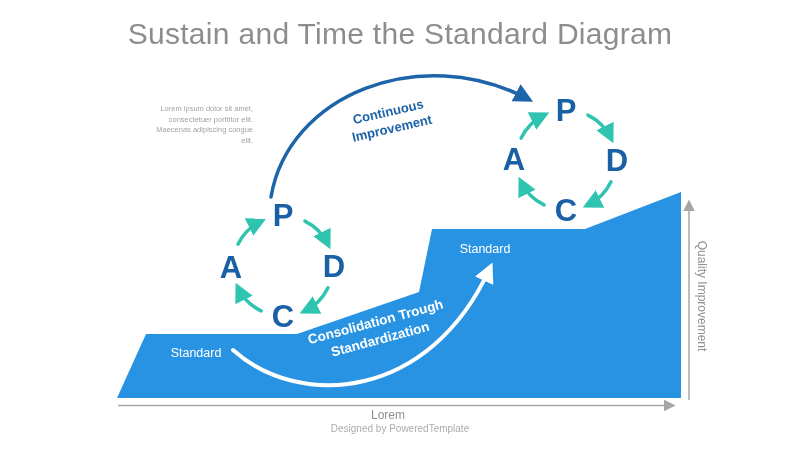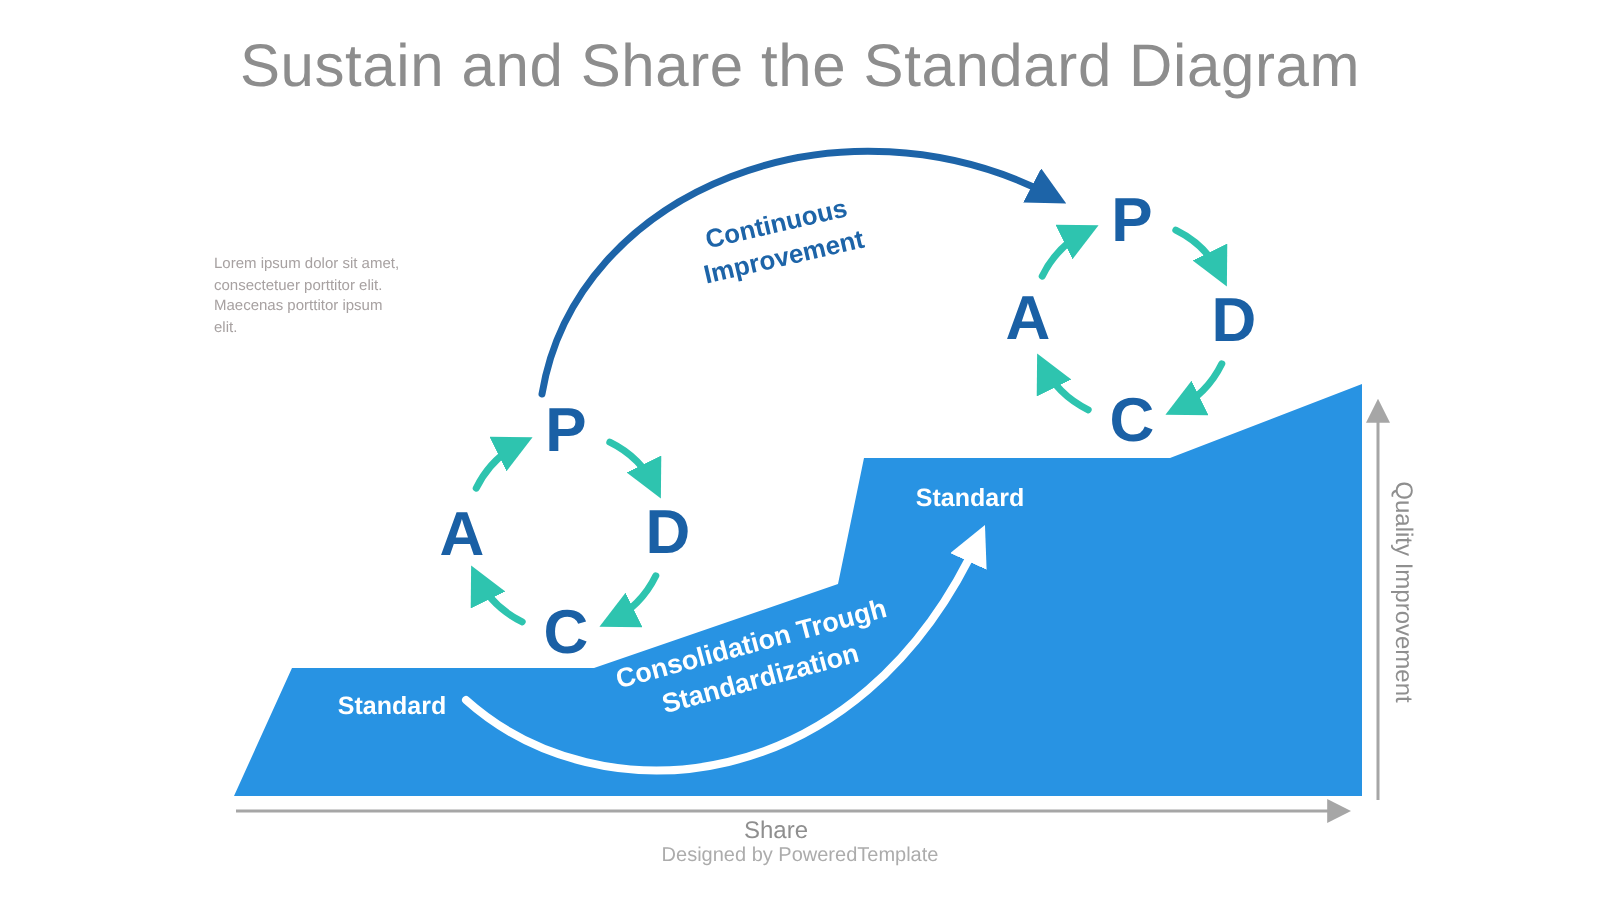--- a/index.html
+++ b/index.html
@@ -6,39 +6,39 @@
   .stage{
     position:relative;width:800px;height:450px;background:#ffffff;overflow:hidden;
     font-family:"Liberation Sans","DejaVu Sans",sans-serif;
   }
   .abs{position:absolute;}
   .slide-title{
     left:0;top:17px;width:800px;text-align:center;
     font-size:30px;font-weight:400;color:#8d8d8d;letter-spacing:.3px;
   }
   .description{
-    left:107px;top:104px;width:135px;
-    font-size:7.5px;line-height:10.5px;color:#a7a1a1;margin-top:23px;
+    left:118px;top:104px;width:135px;text-align:right;
+    font-size:7.5px;line-height:10.5px;color:#a7a1a1;
   }
   .pdca-letter{
     font-size:31px;font-weight:bold;color:#1a60a5;line-height:1;
     transform:translate(-50%,-50%);
   }
   .label-ci{
     left:390px;top:120px;text-align:center;white-space:nowrap;
     font-size:13px;font-weight:bold;color:#1d64a8;line-height:17px;
     transform:translate(-50%,-50%) rotate(-13deg);
   }
   .label-consolidation{
     left:378px;top:331px;text-align:center;white-space:nowrap;
     font-size:13.5px;font-weight:bold;color:#ffffff;line-height:18px;
     transform:translate(-50%,-50%) rotate(-15deg);
   }
   .label-standard{
-    font-size:12.5px;font-weight:bold;color:#ffffff;white-space:nowrap;
+    font-size:12.5px;font-weight:normal;color:#ffffff;white-space:nowrap;
     transform:translate(-50%,-50%);
   }
   .label-time{
     left:388px;top:415px;font-size:12px;color:#8f8f8f;white-space:nowrap;
     transform:translate(-50%,-50%);
   }
   .label-quality{
     left:702px;top:296px;font-size:12px;color:#8f8f8f;white-space:nowrap;
     transform:translate(-50%,-50%) rotate(90deg);
   }
@@ -86,26 +86,26 @@
     </g>
 
     <g stroke="#2ec4af" stroke-width="3.5" fill="none" stroke-linecap="round">
       <path d="M587.9,115.1 A50,50 0 0 1 610.9,138.1" marker-end="url(#arrTeal)"></path>
       <path d="M610.9,181.9 A50,50 0 0 1 587.9,204.9" marker-end="url(#arrTeal)"></path>
       <path d="M544.1,204.9 A50,50 0 0 1 521.1,181.9" marker-end="url(#arrTeal)"></path>
       <path d="M521.1,138.1 A50,50 0 0 1 544.1,115.1" marker-end="url(#arrTeal)"></path>
     </g>
   </svg>
 
-  <div class="abs slide-title">Sustain and Share the Standard Diagram</div>
+  <div class="abs slide-title">Sustain and Time the Standard Diagram</div>
 
   <div class="abs description">
     <div>Lorem ipsum dolor sit amet,</div>
     <div>consectetuer porttitor elit.</div>
-    <div>Maecenas porttitor ipsum</div>
+    <div>Maecenas adipiscing congue</div>
     <div>elit.</div>
   </div>
 
   <div class="abs pdca-letter" style="left:283px;top:215px">P</div>
   <div class="abs pdca-letter" style="left:334px;top:266px">D</div>
   <div class="abs pdca-letter" style="left:283px;top:316px">C</div>
   <div class="abs pdca-letter" style="left:231px;top:267px">A</div>
 
   <div class="abs pdca-letter" style="left:566px;top:110px">P</div>
   <div class="abs pdca-letter" style="left:617px;top:160px">D</div>
@@ -117,17 +117,17 @@
     <div>Improvement</div>
   </div>
   <div class="abs label-consolidation">
     <div>Consolidation Trough</div>
     <div>Standardization</div>
   </div>
 
   <div class="abs label-standard" style="left:196px;top:353px">Standard</div>
   <div class="abs label-standard" style="left:485px;top:249px">Standard</div>
 
-  <div class="abs label-time">Share</div>
+  <div class="abs label-time">Lorem</div>
   <div class="abs label-quality">Quality Improvement</div>
   <div class="abs label-credit">Designed by PoweredTemplate</div>
 
 </div>
 
 </body></html>

